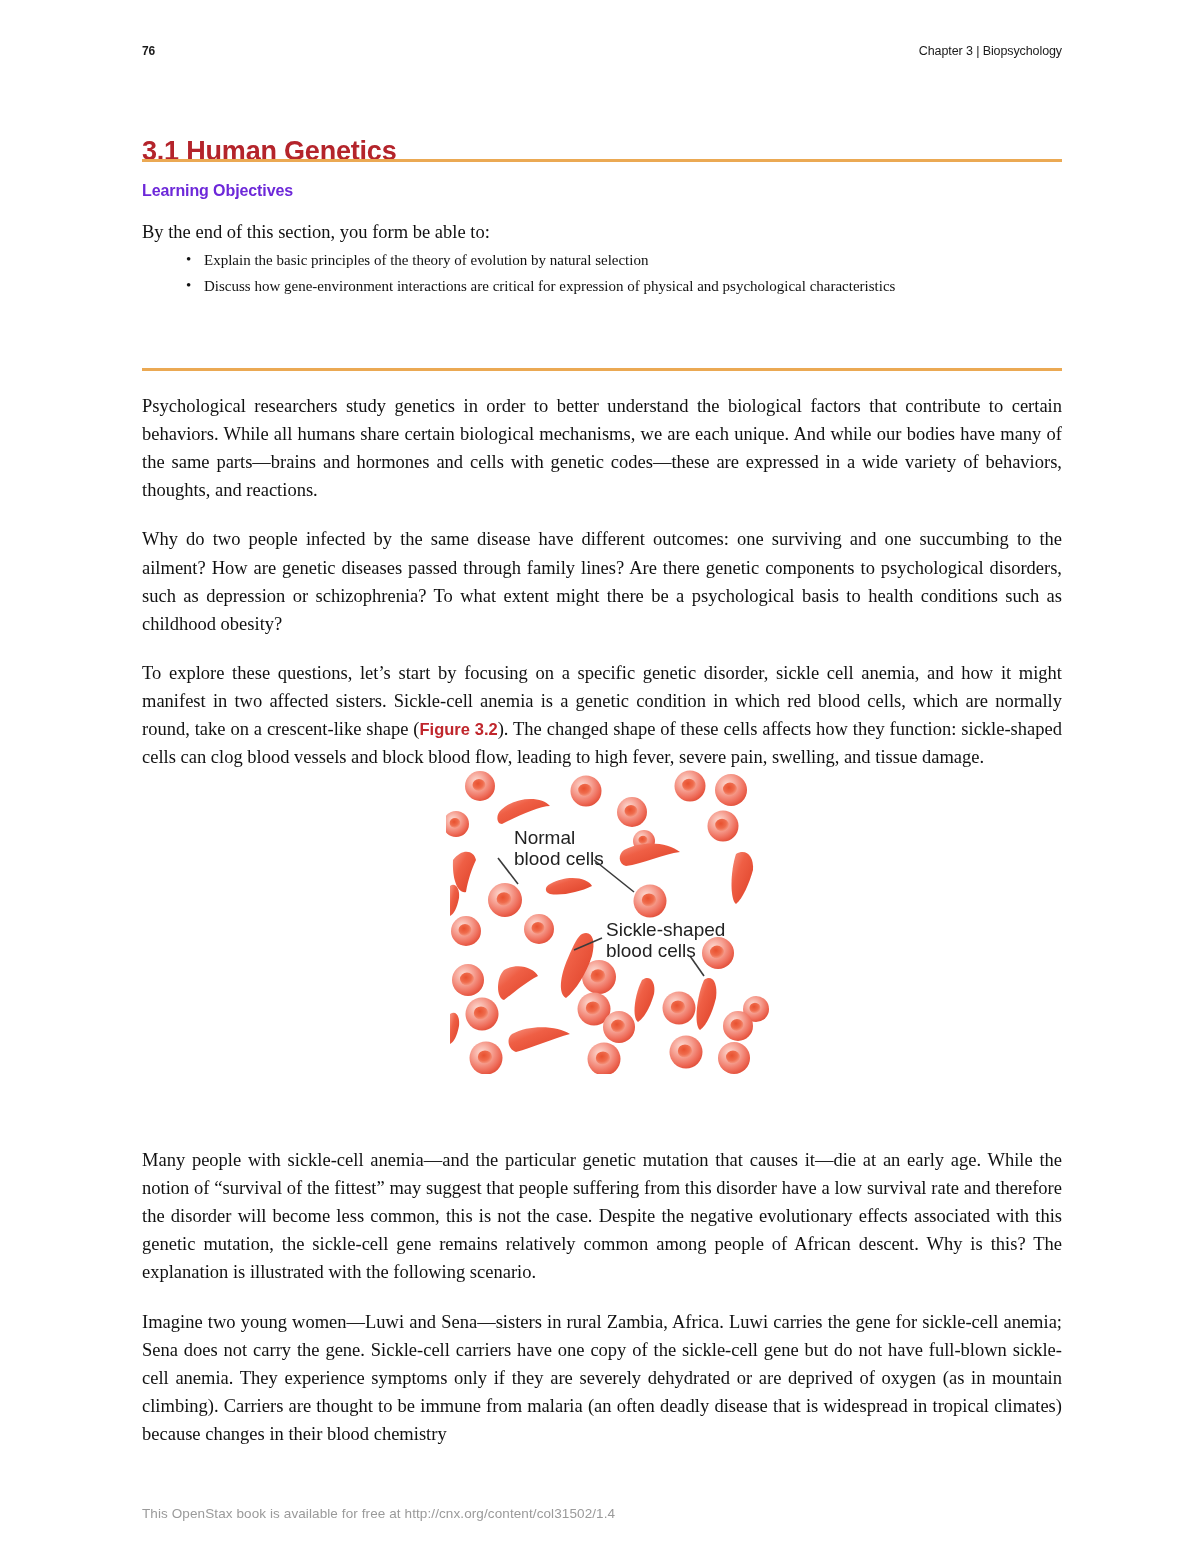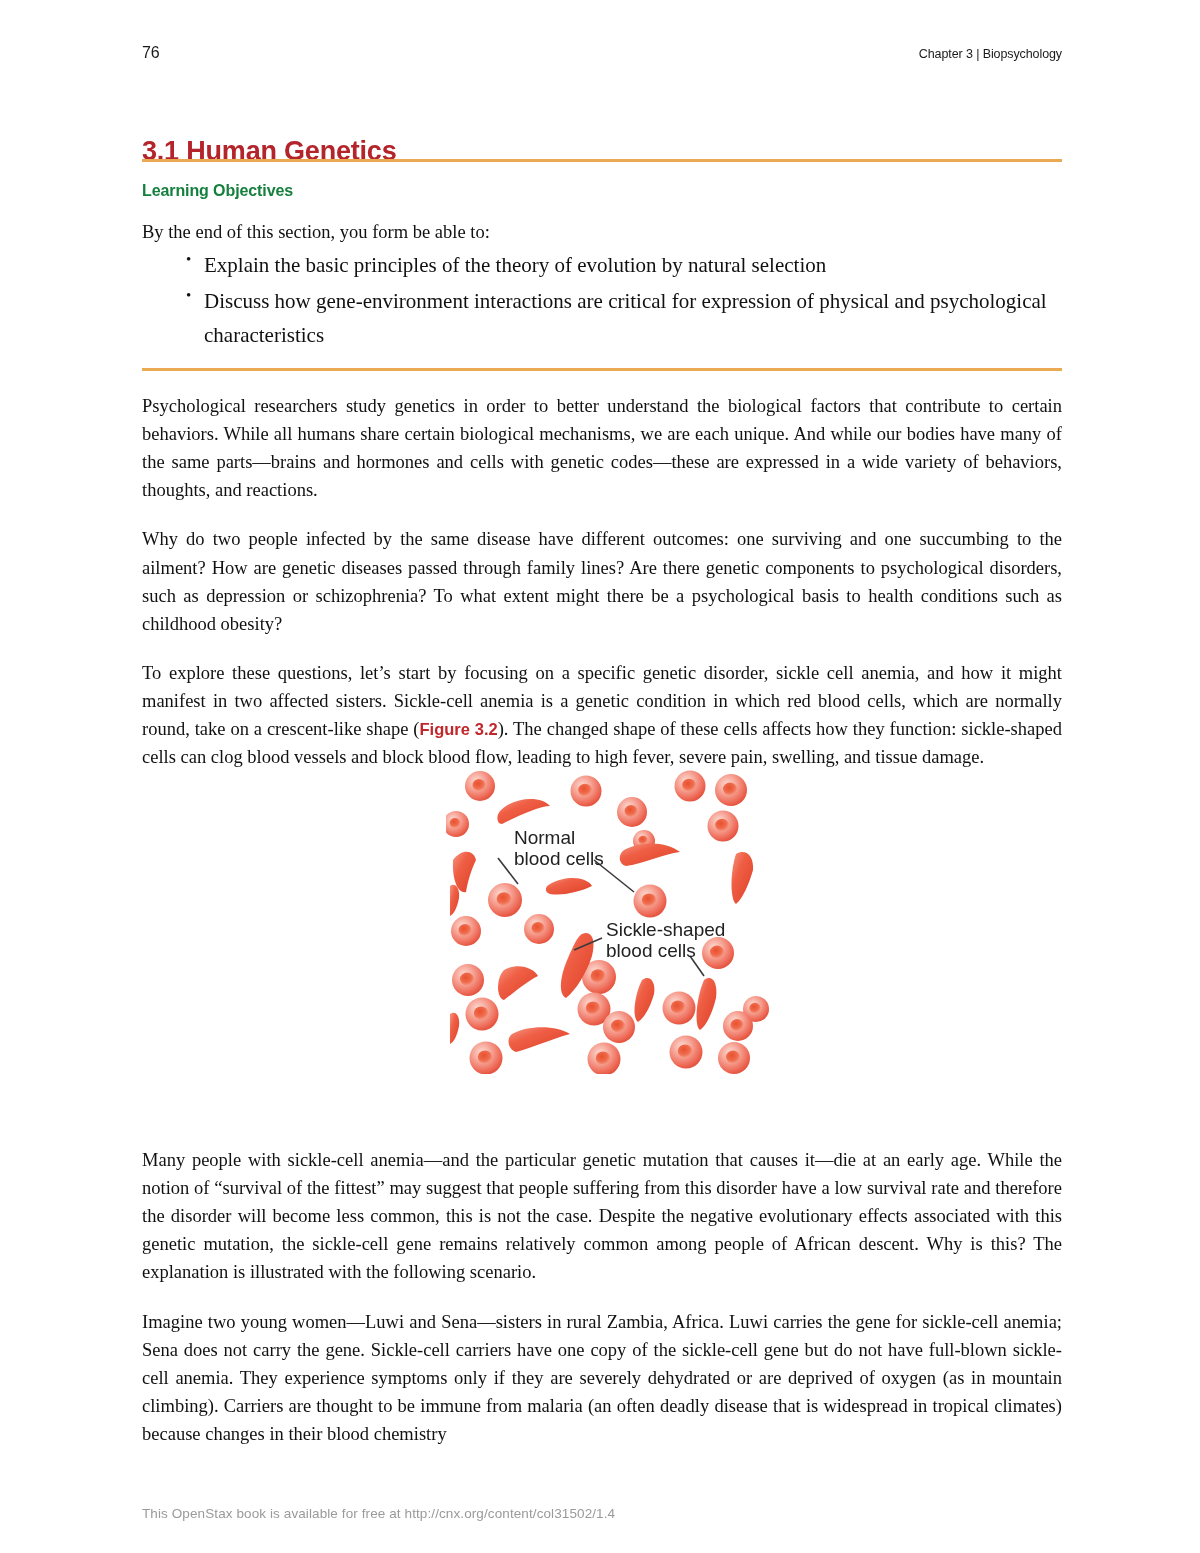--- a/index.html
+++ b/index.html
@@ -27,21 +27,21 @@
     right: 138px;
     top: 44px;
     display: flex;
     justify-content: space-between;
     align-items: baseline;
     font-family: "Liberation Sans", sans-serif;
     font-size: 12.5px;
     color: #1a1a1a;
     letter-spacing: -0.1px;
   }
-  .running-head .page-num { font-size: 16px; }
+  .running-head .page-num { font-size: 12px; font-weight: bold; }
   .running-head .chapter-label { font-size: 12.5px; }
 
   
   .section-title {
     position: absolute;
     left: 142px;
     top: 118px;
     font-family: "Liberation Sans", sans-serif;
     font-weight: bold;
     font-size: 27px;
@@ -66,40 +66,40 @@
   }
 
   
   .lo-heading {
     position: absolute;
     left: 142px;
     top: 182px;
     font-family: "Liberation Sans", sans-serif;
     font-weight: bold;
     font-size: 16px;
-    color: #15803d;
+    color: #6d28d9;
     letter-spacing: -0.1px;
   }
   .lo-intro {
     position: absolute;
     left: 142px;
     top: 219px;
     font-size: 18.5px;
     line-height: 1.45;
     color: #111;
   }
   .lo-list {
     position: absolute;
     left: 142px;
     top: 248px;
     width: 900px;
     margin: 0;
     padding: 0 0 0 44px;
     list-style: none;
-    font-size: 21px;
+    font-size: 15px;
     line-height: 1.62;
     color: #111;
   }
   .lo-list li {
     position: relative;
     margin: 0 0 2px 0;
     padding-left: 18px;
   }
   .lo-list li::before {
     content: "\2022";

